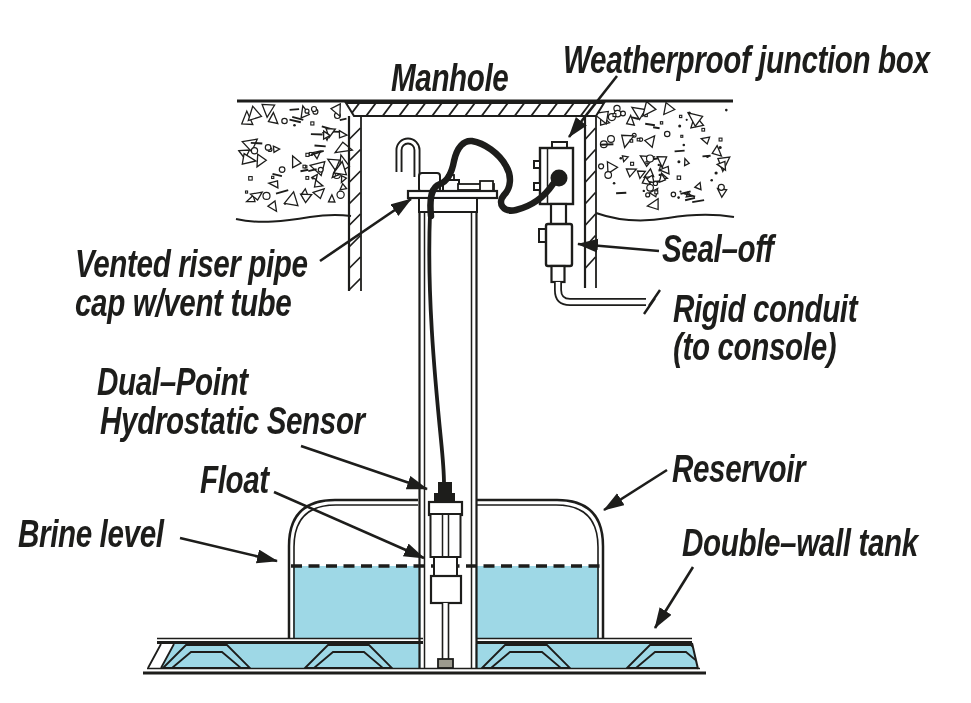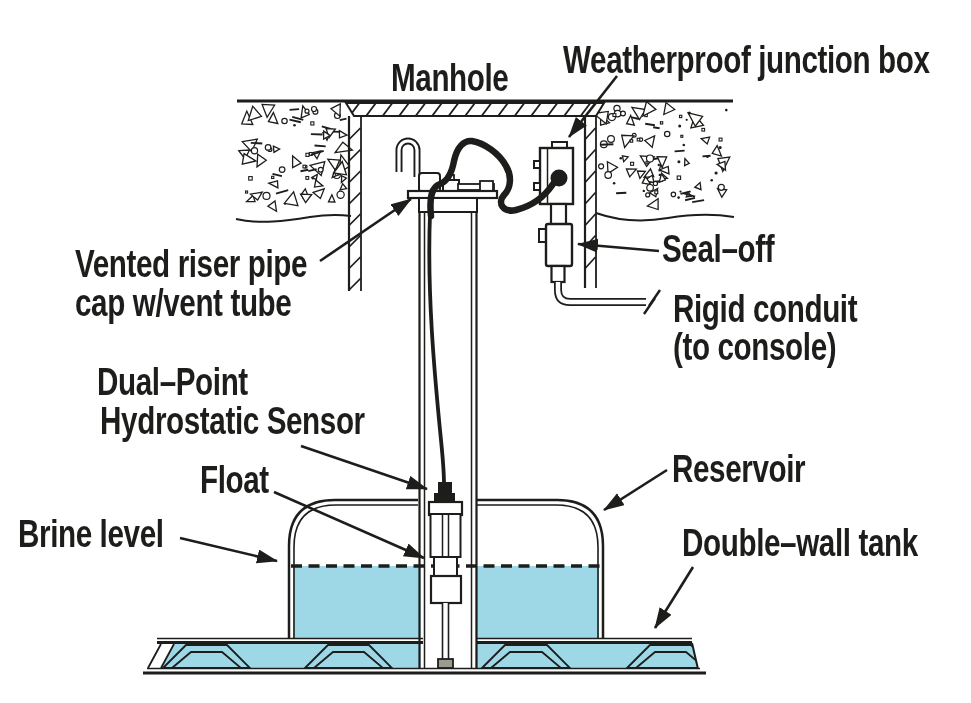--- a/index.html
+++ b/index.html
@@ -1,16 +1,16 @@
 <!DOCTYPE html>
 <html><head>
 <meta charset="utf-8">
 <style>
   html,body{margin:0;padding:0;background:#ffffff;}
-  .stage{width:971px;height:703px;position:relative;background:#fff;overflow:hidden;}
+  .stage{width:971px;height:703px;position:relative;background:#fff;overflow:hidden;font-style:italic;}
   svg{display:block;}
   .lbl text{
     font-family:"Liberation Sans", sans-serif;
     font-weight:700;
     font-size:38px;
     letter-spacing:-0.5px;
     fill:#1d1d1b;
   }
   .ln{stroke:#1d1d1b;fill:none;}
   .wf{fill:#ffffff;stroke:#1d1d1b;}

